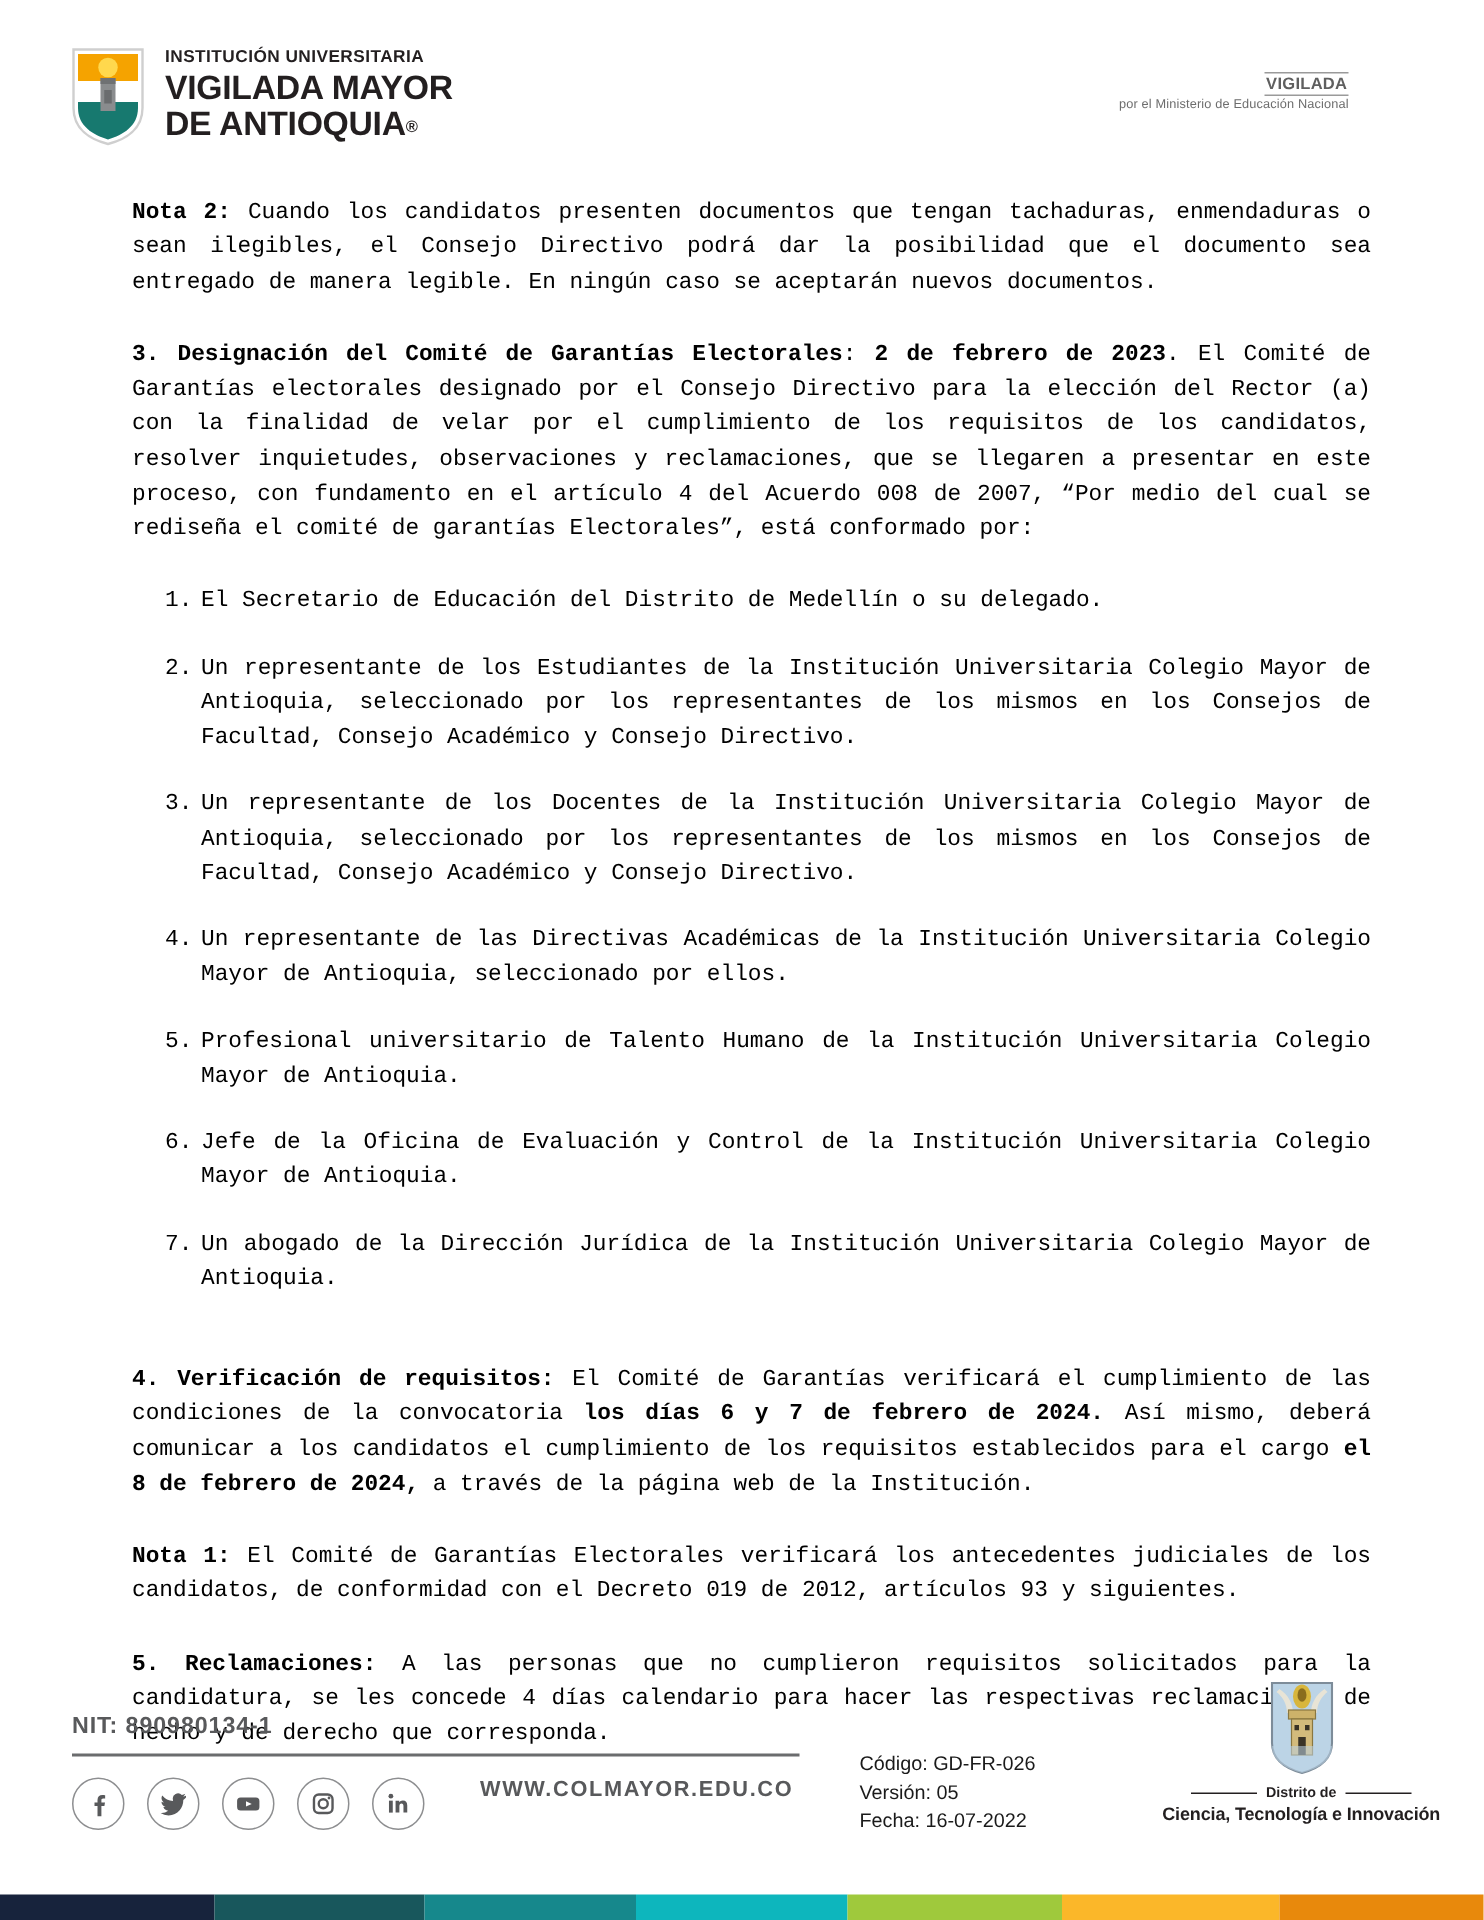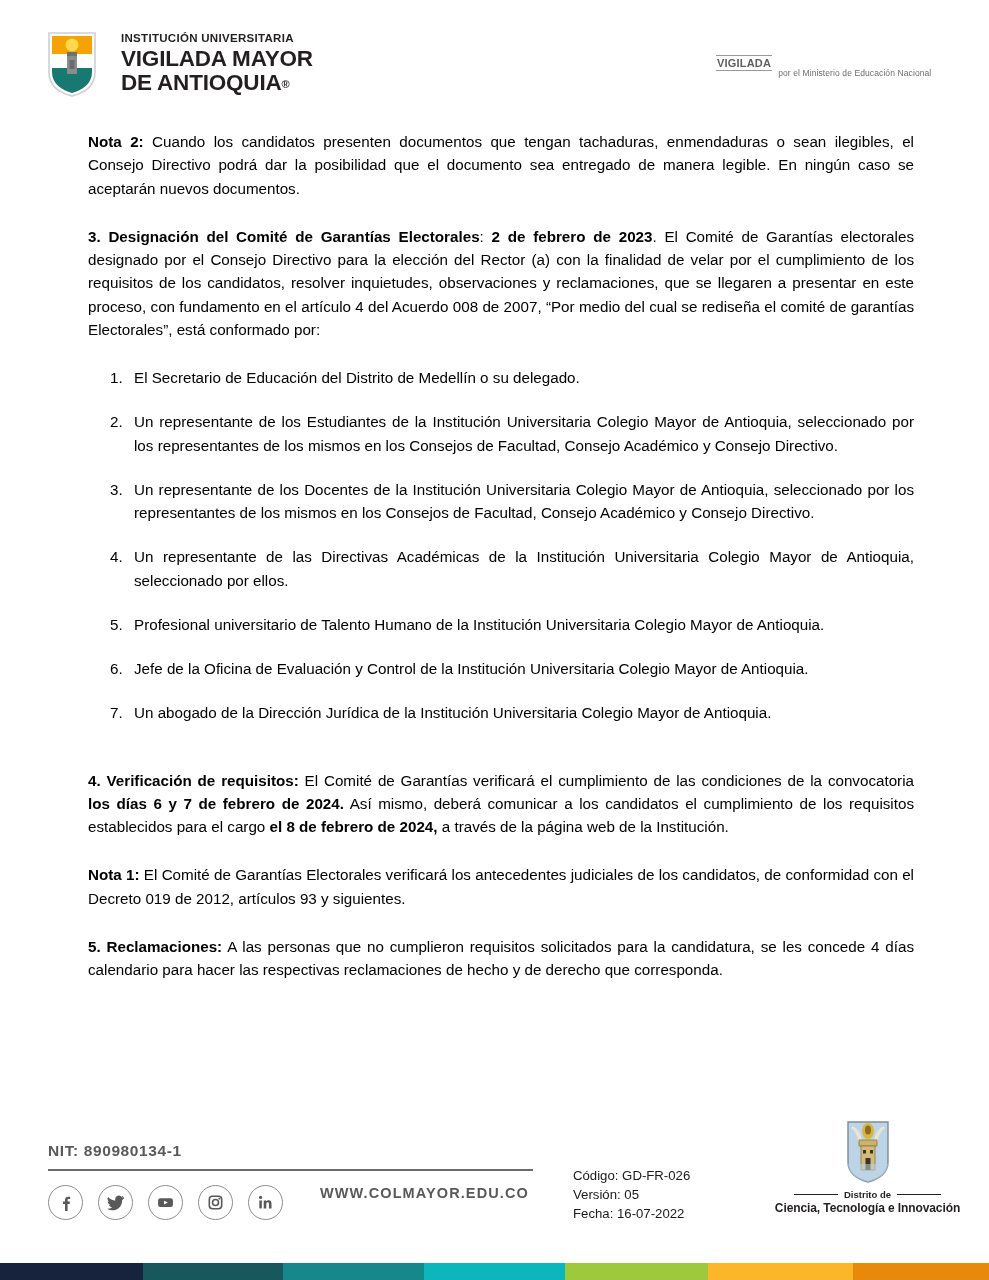--- a/index.html
+++ b/index.html
@@ -22,21 +22,20 @@
     top: 0; left: 0;
     width: 989px;
     height: 120px;
   }
   .logo-block {
     position: absolute;
     left: 46px;
     top: 30px;
     display: flex;
     align-items: center;
-    gap: 11px;
   }
   .shield {
     width: 52px;
     height: 68px;
     flex: 0 0 auto;
   }
   .logo-text {
     margin-left: 12px;
     line-height: 1;
   }
@@ -54,49 +53,50 @@
     color: #231f20;
     line-height: 1.07;
   }
   .reg-mark {
     font-size: 11px;
     vertical-align: 2px;
   }
 
   .vigilada {
     position: absolute;
-    left: 716px;
+    left: 740px;
     top: 48px;
     display: flex;
-    align-items: center;
+    align-items: flex-end;
     color: #6d6d6d;
+    flex-direction: column;
   }
   .vigilada-word {
     font-size: 11px;
     font-weight: bold;
     letter-spacing: 0.2px;
     border-top: 1.5px solid #9a9a9a;
     border-bottom: 1.5px solid #9a9a9a;
     padding: 1px 1px;
     color: #5f5f5f;
   }
   .vigilada-tail {
     font-size: 8.5px;
     margin-left: 6px;
     color: #6d6d6d;
     letter-spacing: 0.1px;
-    margin-top: 20px;
   }
 
   
   .content {
     position: absolute;
     left: 88px;
     top: 130px;
     width: 826px;
+    font-family: Liberation Mono, monospace;
   }
   p.para {
     margin: 0 0 25px 0;
     font-size: 15.2px;
     line-height: 1.53;
     text-align: justify;
     text-justify: inter-word;
     color: #000;
   }
   p.para:last-child { margin-bottom: 0; }

